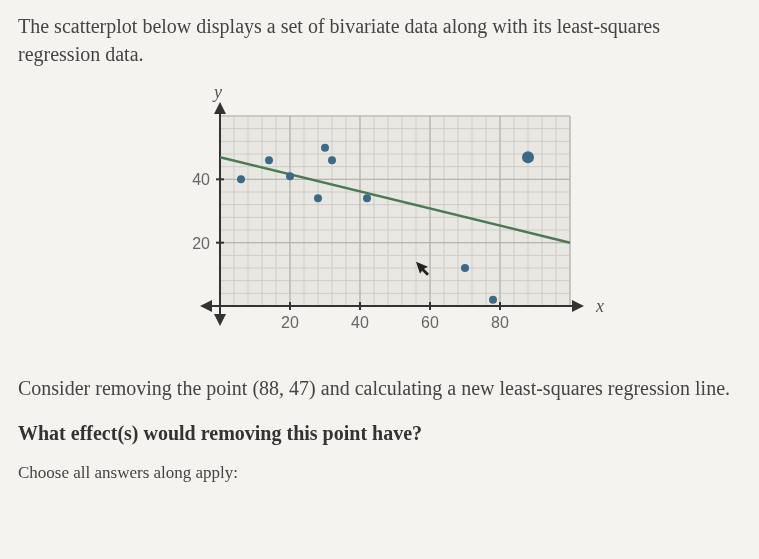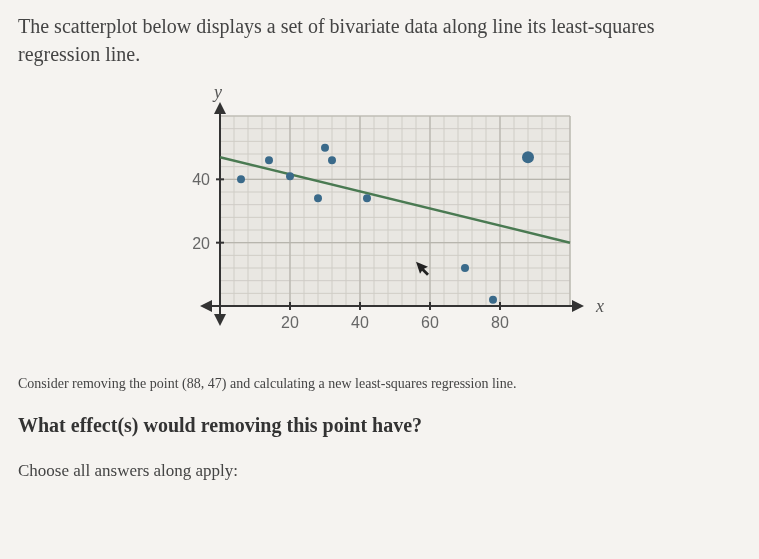--- a/index.html
+++ b/index.html
@@ -31,41 +31,41 @@
       font-family: Georgia, serif;
       font-size: 18px;
       fill: #555;
     }
     .tick-label {
       font-family: Arial, sans-serif;
       font-size: 16px;
       fill: #666;
     }
     .consider {
-      font-size: 14px;
+      font-size: 20px;
       line-height: 1.4;
       margin-bottom: 20px;
       color: #444;
     }
     .question {
       font-size: 20px;
       font-weight: bold;
-      margin-bottom: 24px;
+      margin-bottom: 18px;
       color: #333;
     }
     .choose {
       font-size: 17px;
       color: #444;
     }
     .point-coord { white-space: nowrap; }
   </style>
 </head>
 <body>
 
-<p class="intro">The scatterplot below displays a set of bivariate data along line its least-squares regression line.</p>
+<p class="intro">The scatterplot below displays a set of bivariate data along with its least-squares regression data.</p>
 
 <div class="chart-container">
   <div class="chart-frame">
     <svg width="460" height="260" id="plot">
         <rect x="70" y="30" width="350" height="190" fill="#e9e7e2"></rect>
         <line x1="70" y1="30" x2="70" y2="220" stroke="#cfcdc6" stroke-width="1"></line>
         <line x1="84" y1="30" x2="84" y2="220" stroke="#cfcdc6" stroke-width="1"></line>
         <line x1="98" y1="30" x2="98" y2="220" stroke="#cfcdc6" stroke-width="1"></line>
         <line x1="112" y1="30" x2="112" y2="220" stroke="#cfcdc6" stroke-width="1"></line>
         <line x1="126" y1="30" x2="126" y2="220" stroke="#cfcdc6" stroke-width="1"></line>

